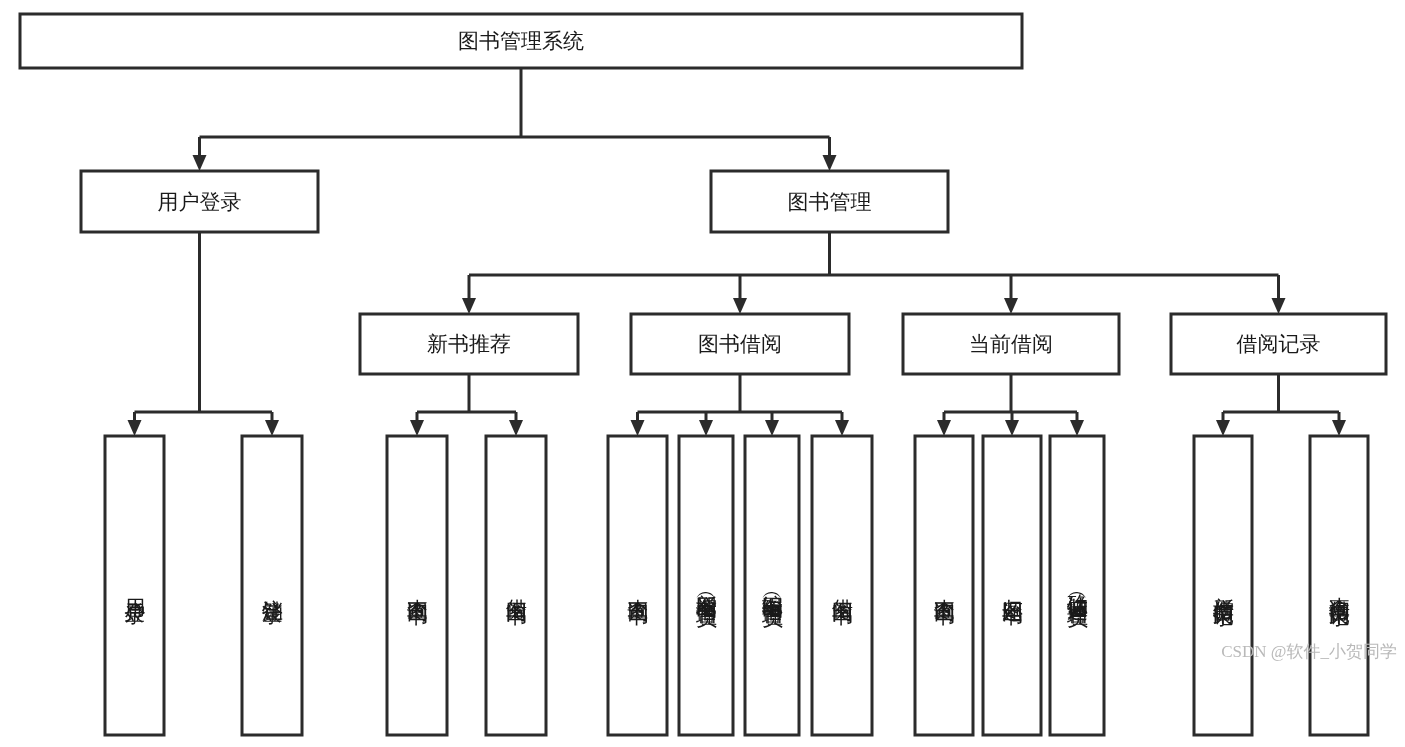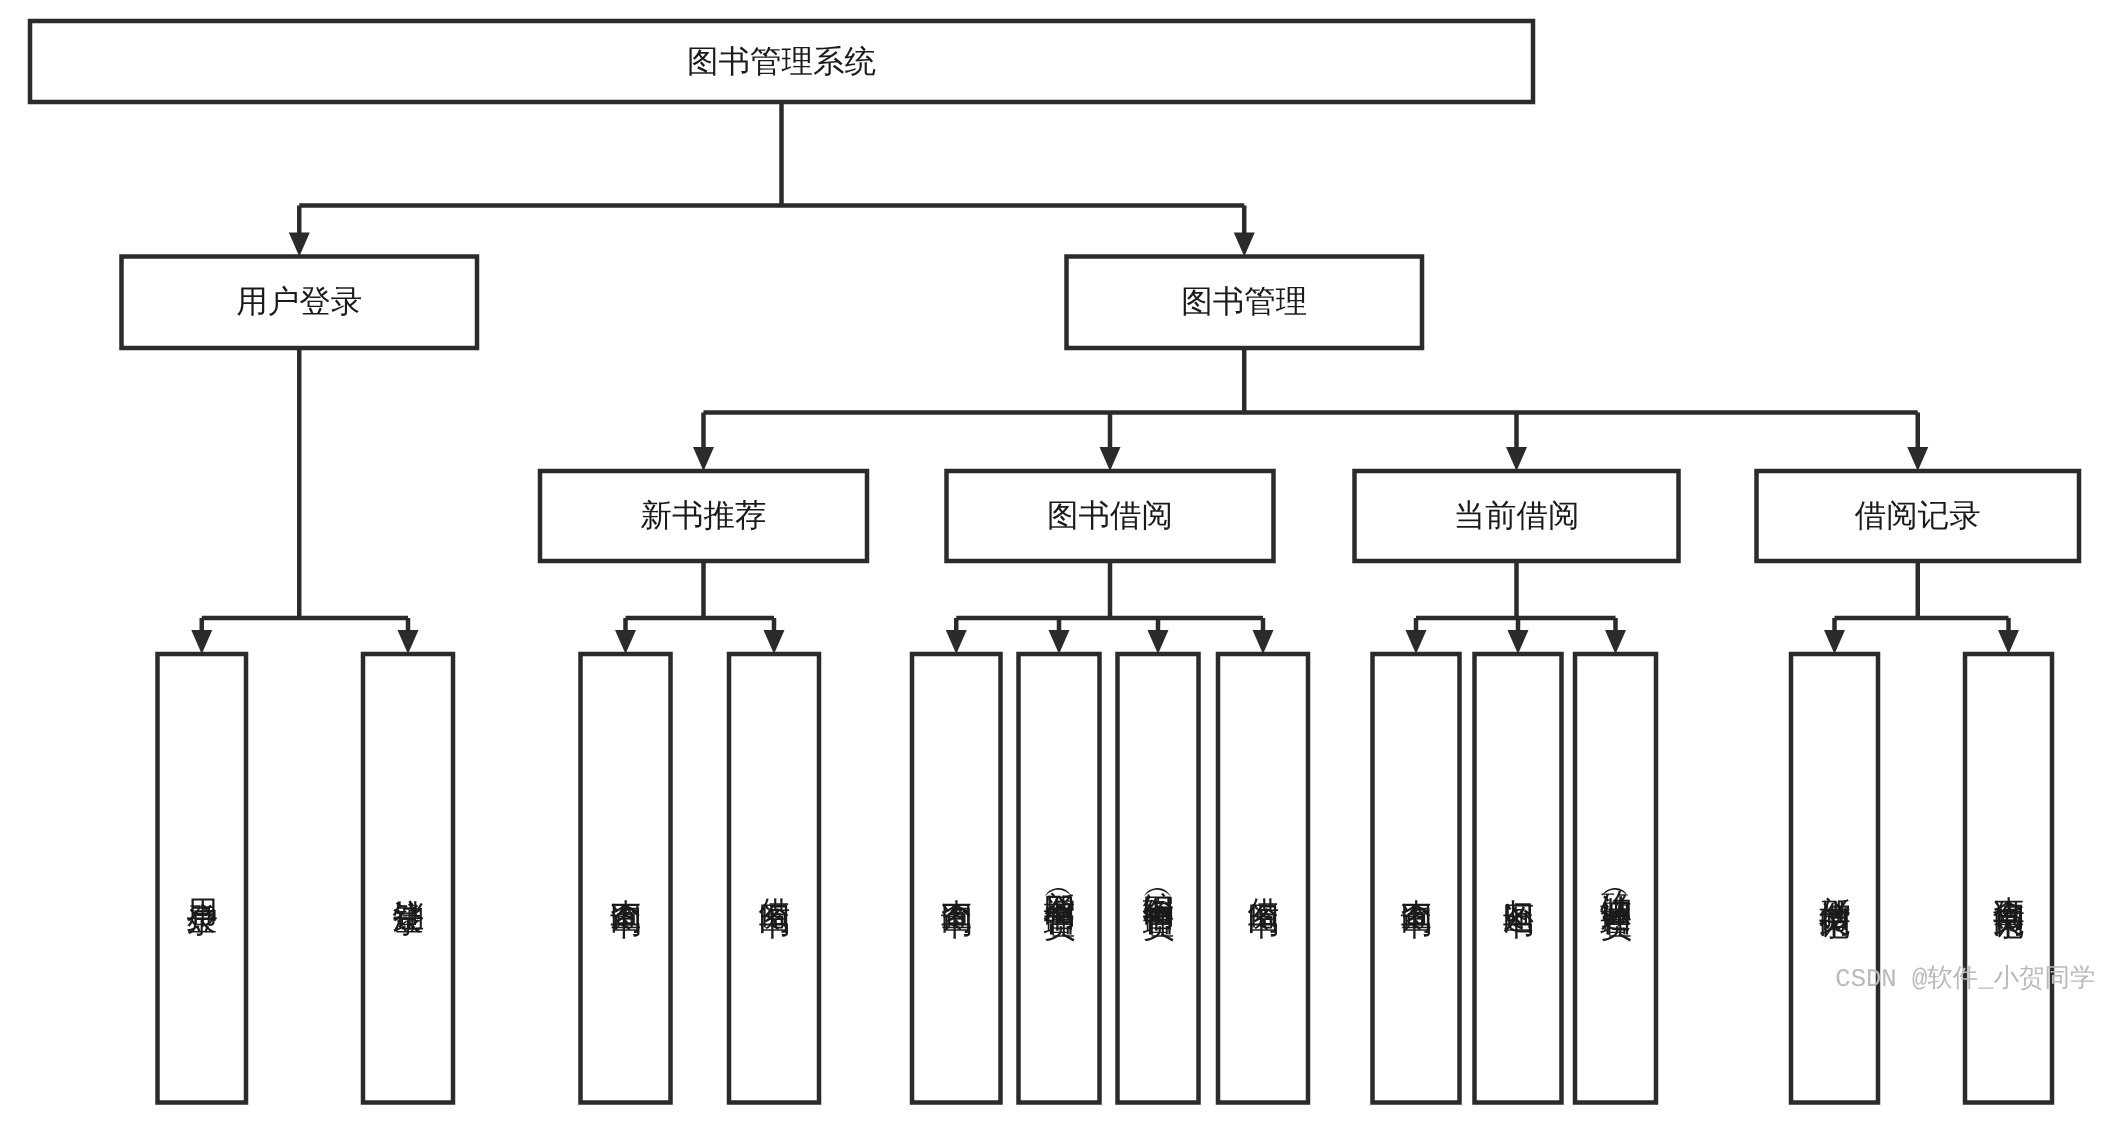--- a/index.html
+++ b/index.html
@@ -52,21 +52,21 @@
     color: #1a1a1a;
     letter-spacing: 2px;
     text-align: center;
     white-space: nowrap;
     pointer-events: none;
   }
   .watermark {
     position: absolute;
     right: 8px;
     bottom: 6px;
-    font-family: Liberation Mono, monospace;
+    font-family: Liberation Serif, serif;
     font-size: 17px;
     color: #b9b9b9;
     white-space: nowrap;
     user-select: none;
     text-align: right;
   }
 </style>
 </head>
 <body>
 

